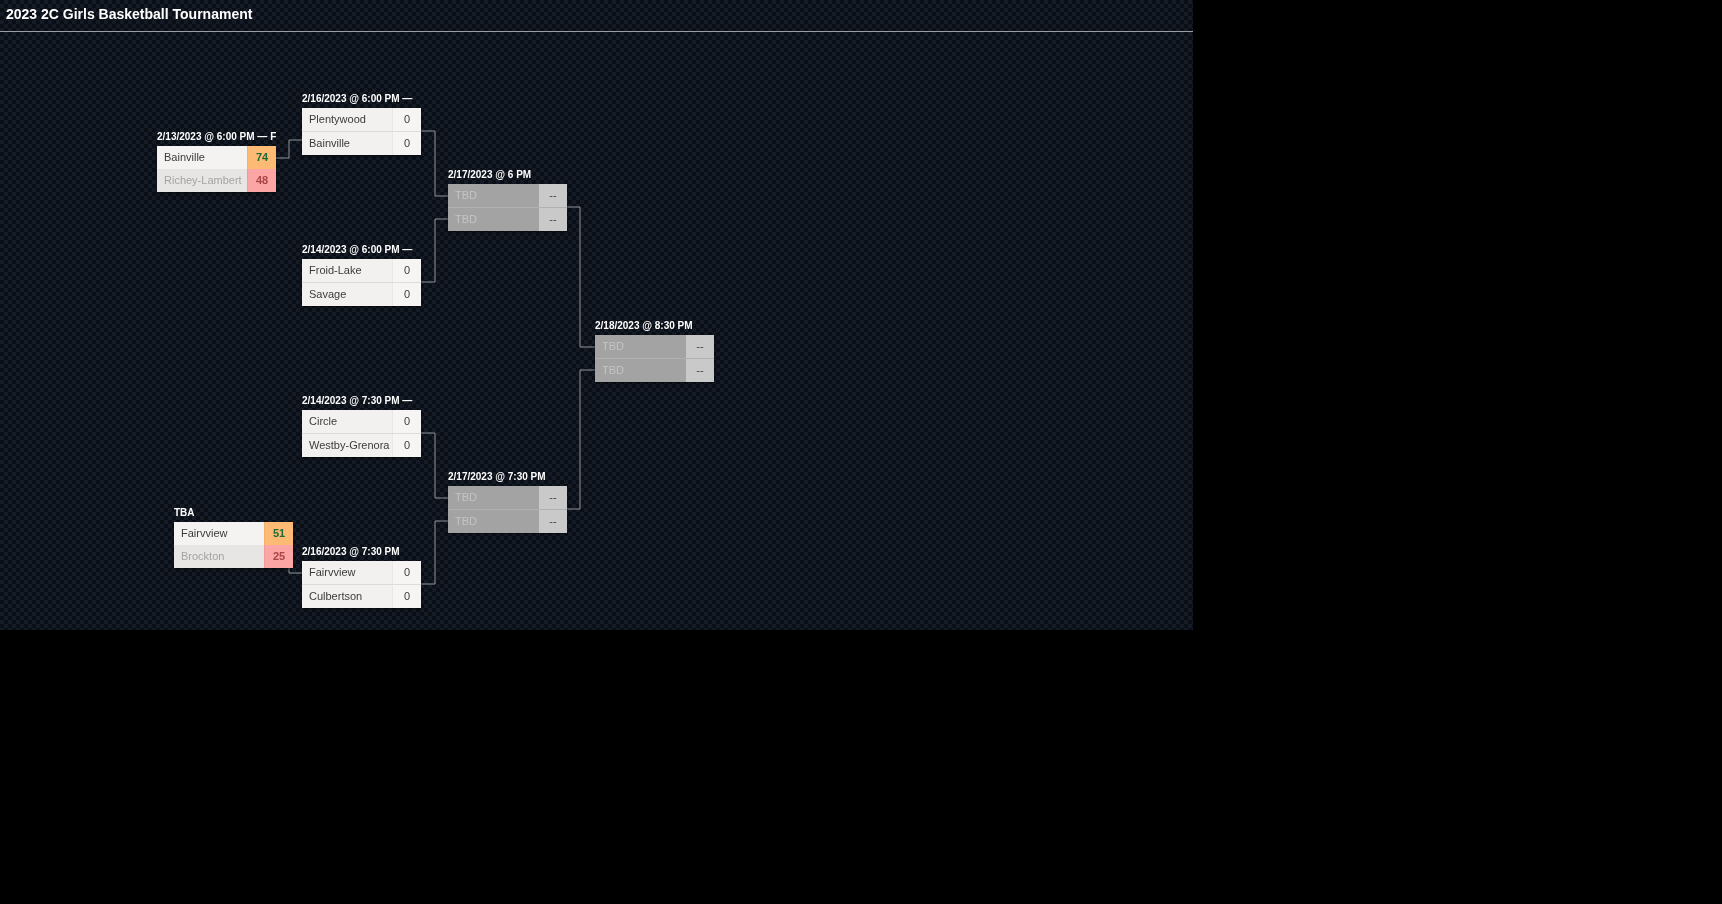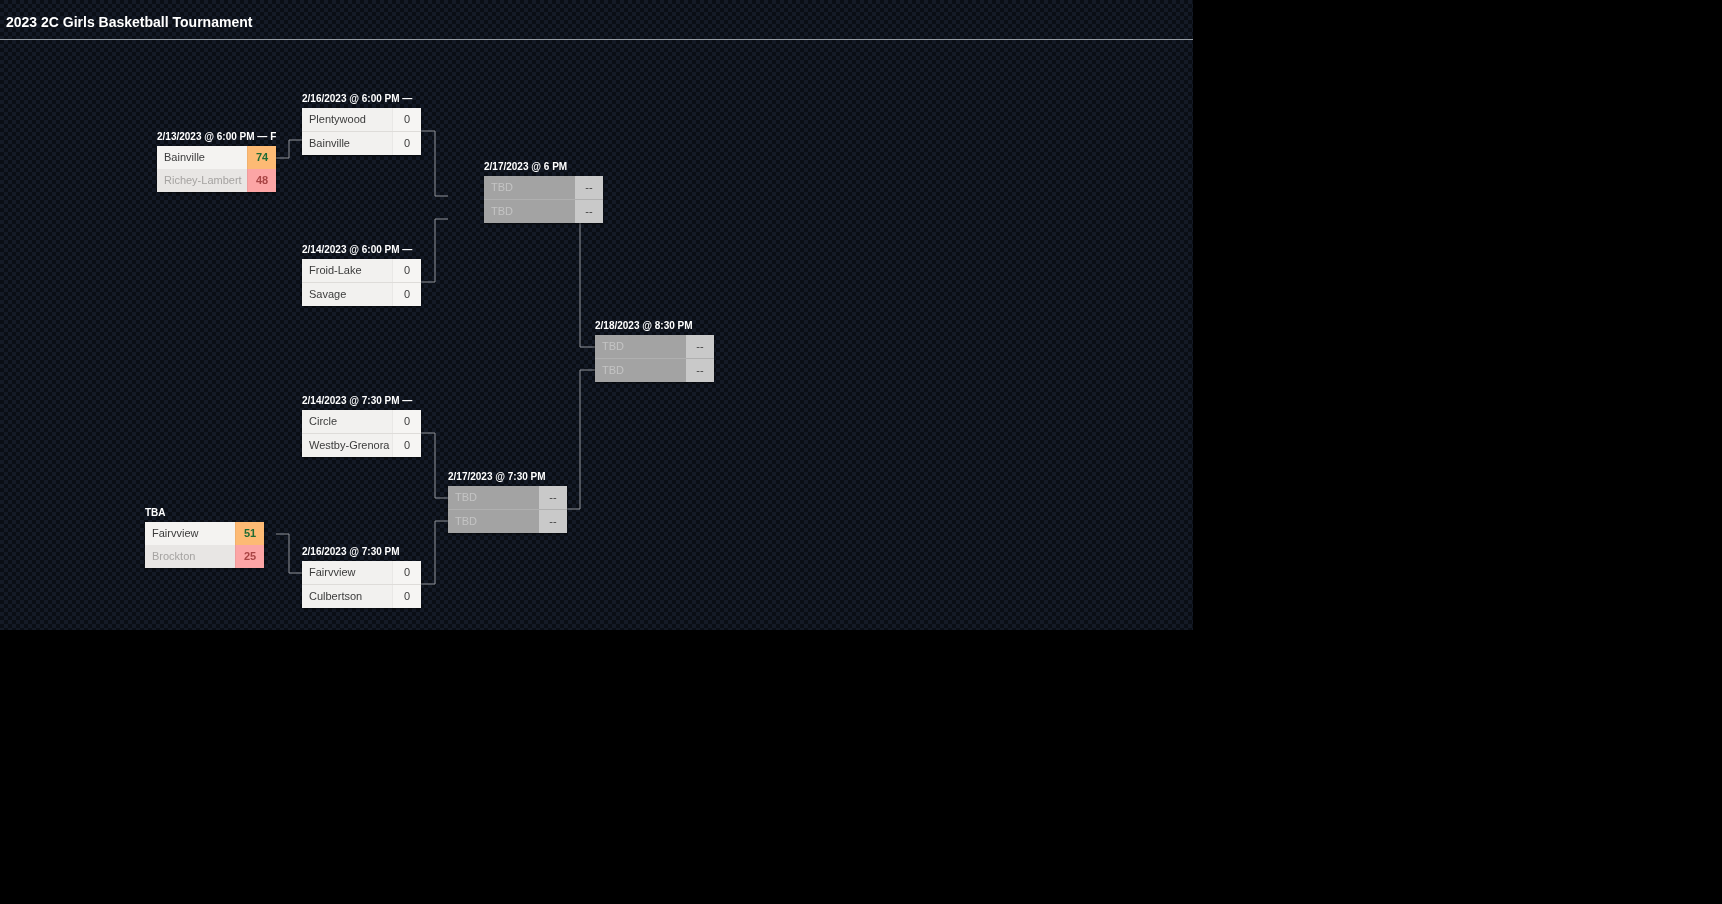--- a/index.html
+++ b/index.html
@@ -8,21 +8,21 @@
     font-family:"Liberation Sans",sans-serif;
     -webkit-font-smoothing:antialiased;
   }
   
   .stage{
     position:absolute;left:0;top:0;width:1193px;height:630px;
     background-color:#0a0e15;
     background-image:repeating-conic-gradient(#141a26 0% 25%, #0a0e15 0% 50%);
     background-size:8px 8px;
   }
-  .title-bar{position:absolute;left:0;top:8px;width:1193px;height:41px;}
+  .title-bar{position:absolute;left:0;top:0;width:1193px;height:41px;}
   .app-title{
     position:absolute;left:6px;top:6px;
     color:#ffffff;font-size:14px;font-weight:bold;white-space:nowrap;
   }
   .title-separator{
     position:absolute;left:0;top:31px;width:1193px;height:1px;background:#9aa0a6;
   }
   
   .connectors{position:absolute;left:0;top:0;width:1193px;height:630px;pointer-events:none;}
   
@@ -55,26 +55,26 @@
   .team-row.loser{background:#e8e6e4;}
   .team-row.loser .team-name{color:#a5a3a1;}
   .team-row.loser .team-score{color:#a84444;font-weight:bold;background:#fca5a5;}
   
   .match-box.tbd .team-row{background:#a3a3a3;}
   .match-box.tbd .row-2{border-top:1px solid rgba(255,255,255,0.15);}
   .match-box.tbd .team-name{color:#c4c4c4;}
   .match-box.tbd .team-score{color:#3f3f3f;background:#c9c9c9;border-left:none;}
   
   .pos-a{left:157px;top:132px;}
-  .pos-b{left:145px;top:508px;}
+  .pos-b{left:157px;top:508px;padding-left:17px;}
   .pos-c{left:302px;top:94px;}
   .pos-d{left:302px;top:245px;}
   .pos-e{left:302px;top:396px;}
   .pos-f{left:302px;top:547px;}
-  .pos-g{left:448px;top:162px;margin-left:36px;}
+  .pos-g{left:448px;top:170px;}
   .pos-h{left:448px;top:472px;}
   .pos-i{left:595px;top:321px;}
 </style>
 </head>
 <body>
 
 <div class="stage">
 
   <div class="title-bar">
     <div class="app-title">2023 2C Girls Basketball Tournament</div>

